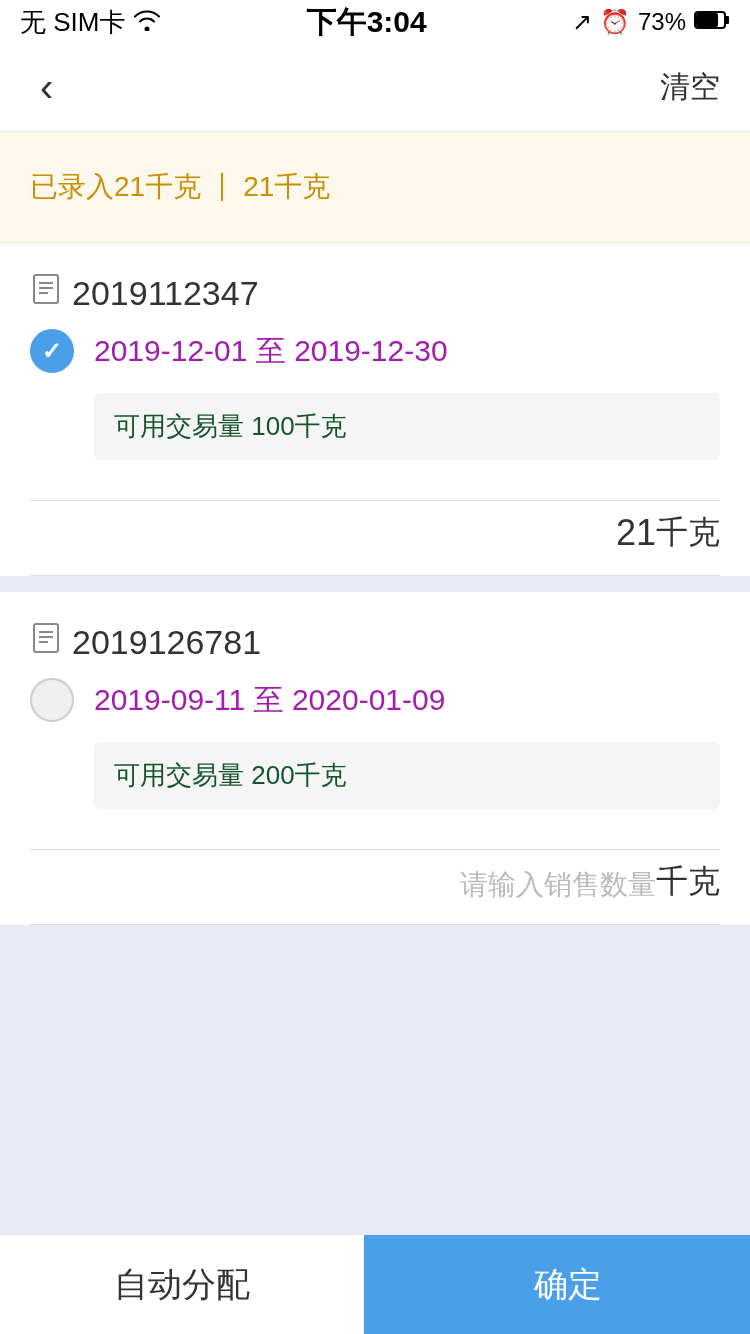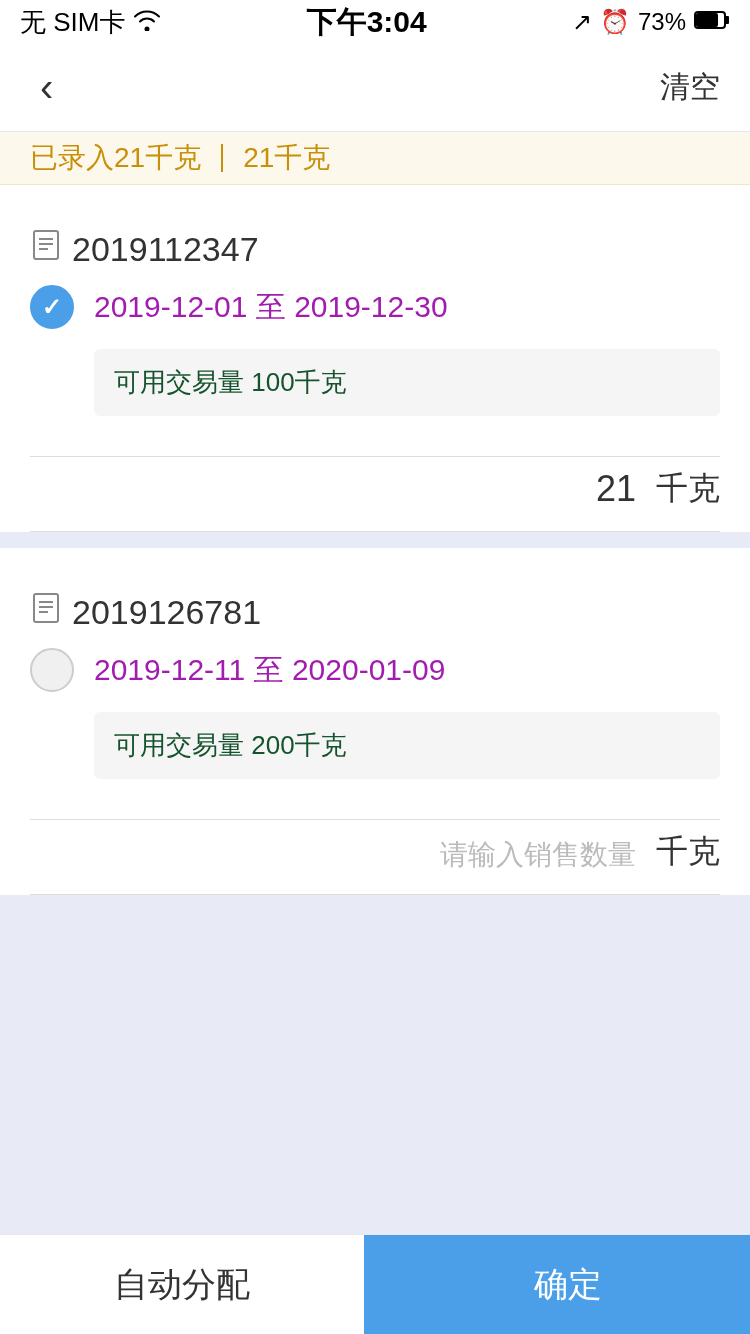--- a/index.html
+++ b/index.html
@@ -68,21 +68,21 @@
     .nav-clear {
       font-size: 30px;
       color: #333;
       cursor: pointer;
     }
 
     
     .info-banner {
       width: 750px;
       background: #fdf8ec;
-      padding: 7px 30px;
+      padding: 36px 30px;
       display: flex;
       align-items: center;
       gap: 20px;
       border-bottom: 1px solid #f0e6c8;
     }
     .info-text {
       font-size: 28px;
       color: #c8900a;
     }
     .info-divider {
@@ -93,21 +93,21 @@
 
     
     .card {
       width: 750px;
       background: #fff;
       margin-bottom: 0;
     }
 
     .batch-item {
       background: #fff;
-      padding: 44px 30px 20px 30px;
+      padding: 30px 30px 20px 30px;
     }
 
     .batch-id-row {
       display: flex;
       align-items: center;
       gap: 10px;
       margin-bottom: 16px;
     }
     .batch-icon {
       font-size: 32px;
@@ -159,21 +159,20 @@
     }
     .batch-volume-text {
       font-size: 26px;
       color: #14532d;
     }
 
     .quantity-row {
       display: flex;
       align-items: center;
       justify-content: flex-end;
-      gap: 20px;
       padding: 10px 30px 20px 46px;
     }
     .quantity-input {
       font-size: 36px;
       color: #333;
       border: none;
       outline: none;
       text-align: right;
       background: transparent;
       min-width: 80px;
@@ -324,21 +323,21 @@
             <line x1="9" y1="15" x2="23" y2="15" stroke="#888" stroke-width="2"></line>
             <line x1="9" y1="20" x2="18" y2="20" stroke="#888" stroke-width="2"></line>
           </svg>
         </span>
         <span class="batch-id">2019126781</span>
       </div>
       <div class="batch-date-row">
         <div class="checkbox-circle unchecked">
           <span class="checkmark" style="visibility:hidden">✓</span>
         </div>
-        <span class="batch-date">2019-12-11 至 2020-01-09</span>
+        <span class="batch-date">2019-09-11 至 2020-01-09</span>
       </div>
       <div class="batch-volume-bar">
         <span class="batch-volume-text">可用交易量 200千克</span>
       </div>
     </div>
     <div class="quantity-underline"></div>
     <div class="quantity-row">
       <input class="quantity-input" type="text" placeholder="请输入销售数量" style="">
       <span class="quantity-unit">千克</span>
     </div>

